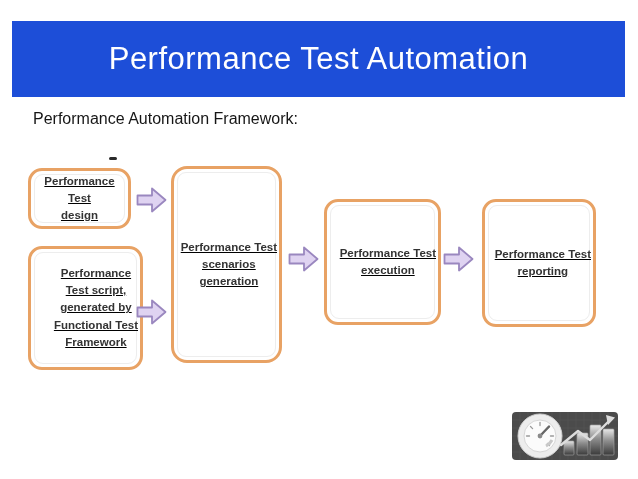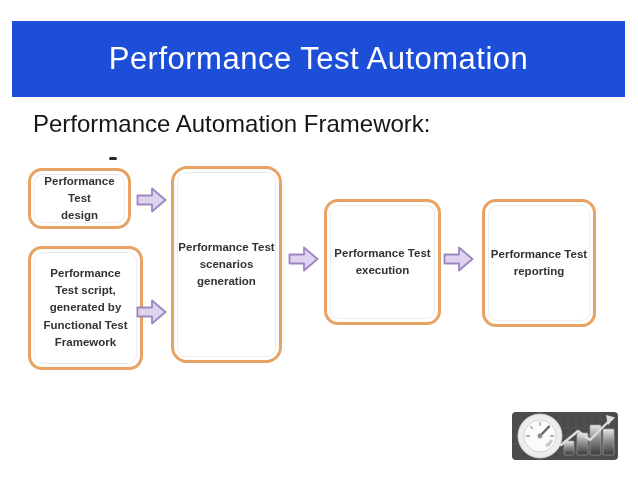--- a/index.html
+++ b/index.html
@@ -22,40 +22,41 @@
     text-align: center;
     line-height: 76px;
     font-size: 31px;
     color: #ffffff;
     letter-spacing: 0.5px;
     white-space: nowrap;
   }
   .subtitle {
     position: absolute;
     left: 33px; top: 110px;
-    font-size: 24px;
+    font-size: 16px;
     color: #161616;
     white-space: nowrap;
   }
   .stray-mark {
     position: absolute;
     left: 109px; top: 157px;
     width: 8px; height: 3px;
     background: #2a2a2a;
     border-radius: 2px;
   }
   .flow-box {
     position: absolute;
     background: #ffffff;
     border: 3px solid #e8a264;
     border-radius: 14px;
     display: flex;
     align-items: center;
-    justify-content: center;
+    justify-content: flex-end;
     box-sizing: border-box;
+    text-decoration: underline;
   }
   .flow-box::after {
     content: "";
     position: absolute;
     inset: 3px;
     border: 1px solid #ededed;
     border-radius: 9px;
     pointer-events: none;
   }
   .flow-box .label {

